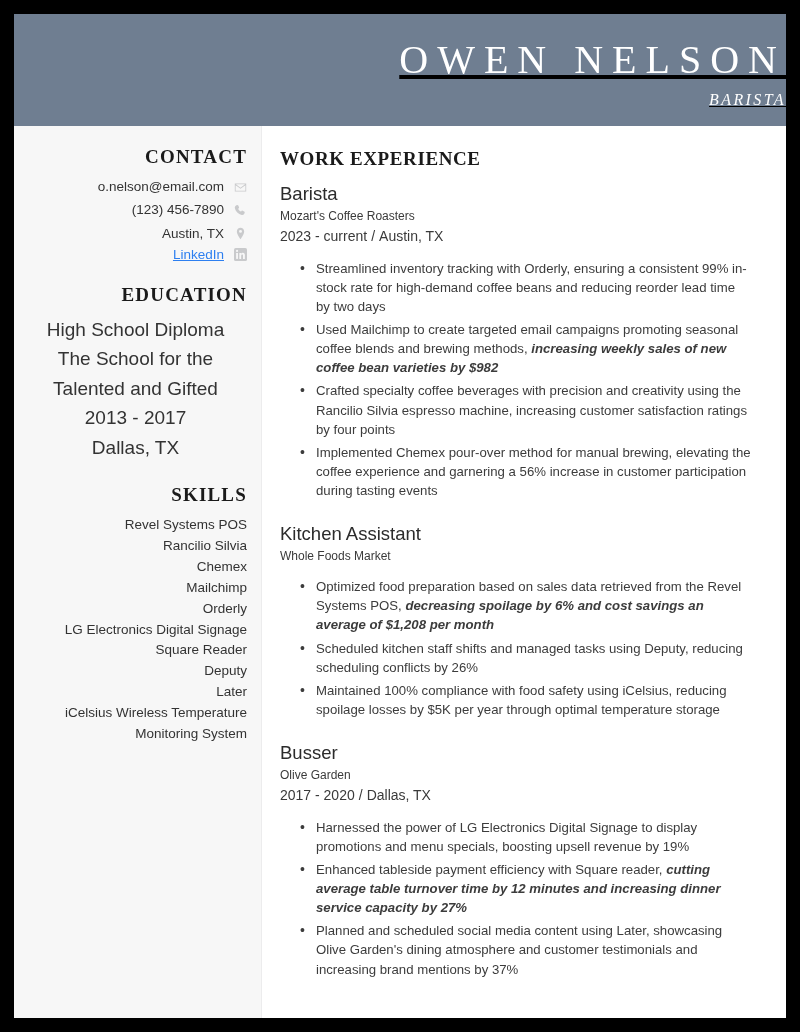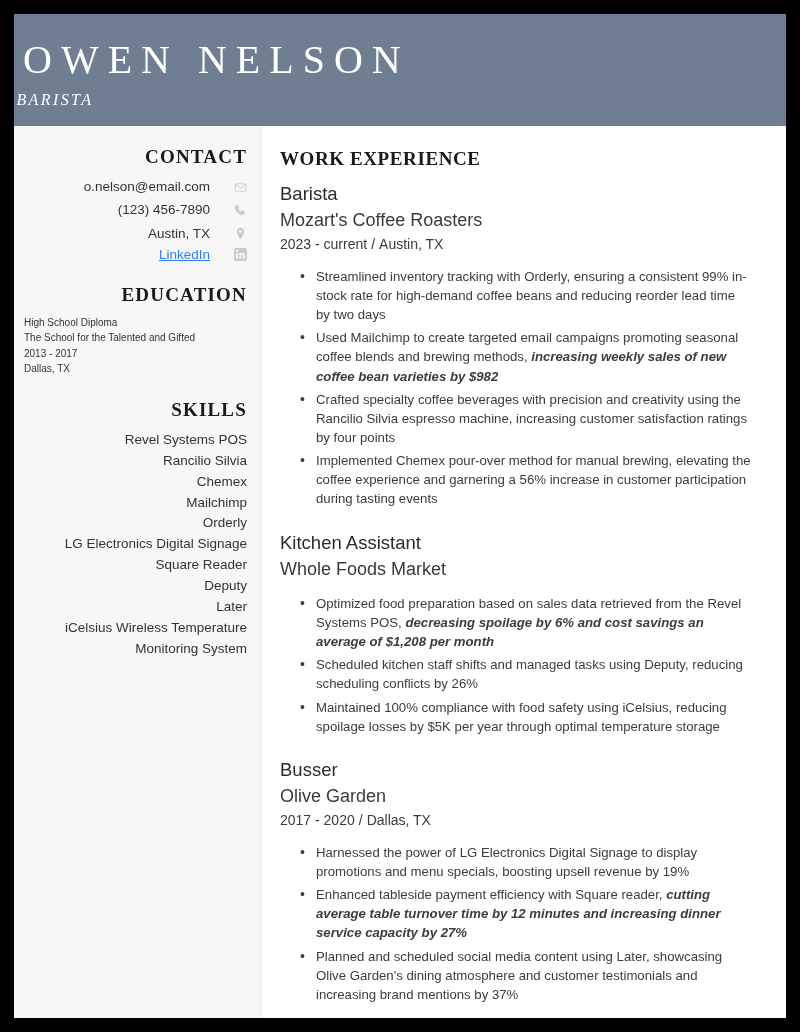--- a/index.html
+++ b/index.html
@@ -23,24 +23,25 @@
     background: #ffffff;
     overflow: hidden;
   }
 
   
   .header {
     height: 112px;
     background: #6f7e91;
     display: flex;
     flex-direction: column;
-    align-items: flex-start;
+    align-items: flex-end;
     justify-content: center;
     box-sizing: border-box;
     padding-top: 6px;
+    text-decoration: underline;
   }
   .header-name {
     font-family: "Liberation Serif", serif;
     color: #ffffff;
     font-size: 40px;
     letter-spacing: 9px;
     line-height: 1.1;
     text-indent: 9px;
     font-weight: 400;
   }
@@ -87,21 +88,21 @@
     margin: 0 0 9px 0;
   }
   .side-block { margin-bottom: 22px; }
   .side-block.education { margin-top: 20px; }
   .side-block.skills { margin-top: 18px; }
 
   .contact-row {
     display: flex;
     align-items: center;
     justify-content: flex-end;
-    gap: 24px;
+    gap: 10px;
     margin-bottom: 3px;
   }
   .contact-text {
     font-size: 13.5px;
     color: #333333;
     text-align: right;
     line-height: 1.5;
   }
   .contact-link {
     font-size: 13.5px;
@@ -112,23 +113,23 @@
   .cicon {
     width: 13px;
     height: 13px;
     flex: 0 0 13px;
     display: block;
     color: #c9cacc;
   }
   .cicon svg { display: block; width: 13px; height: 13px; }
 
   .side-line {
-    font-size: 10px;
+    font-size: 19px;
     color: #333333;
-    text-align: left;
+    text-align: center;
     line-height: 1.55;
   }
   .skill-item {
     font-size: 13.5px;
     color: #333333;
     text-align: right;
     line-height: 1.55;
   }
 
   
@@ -142,21 +143,21 @@
   }
   .job { margin-bottom: 22px; }
   .job:last-child { margin-bottom: 0; }
   .job-title {
     font-size: 18.5px;
     color: #2b2b2b;
     line-height: 1.25;
     margin-bottom: 3px;
   }
   .job-company {
-    font-size: 18px;
+    font-size: 12px;
     color: #3a3a3a;
     line-height: 1.4;
     margin-bottom: 2px;
   }
   .job-meta {
     font-size: 14px;
     color: #3a3a3a;
     line-height: 1.4;
     margin-bottom: 4px;
   }

